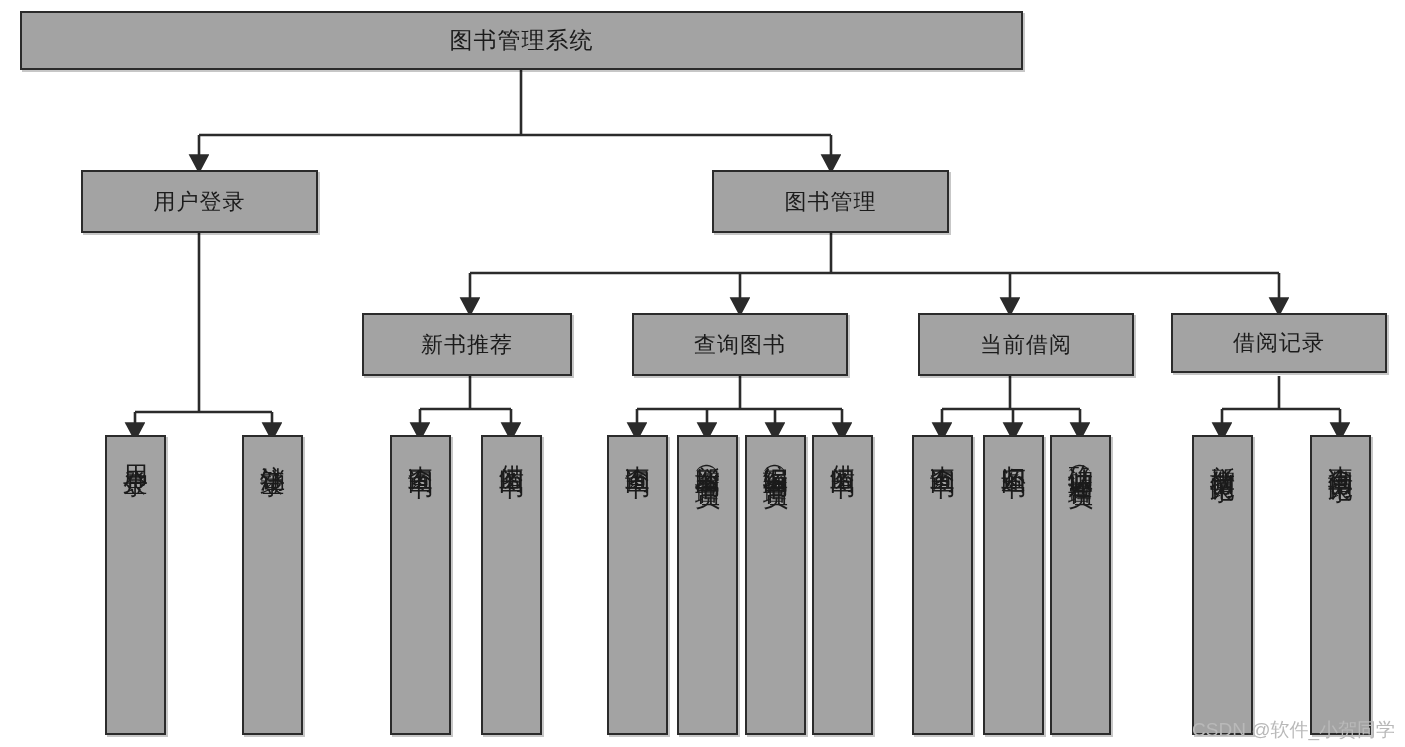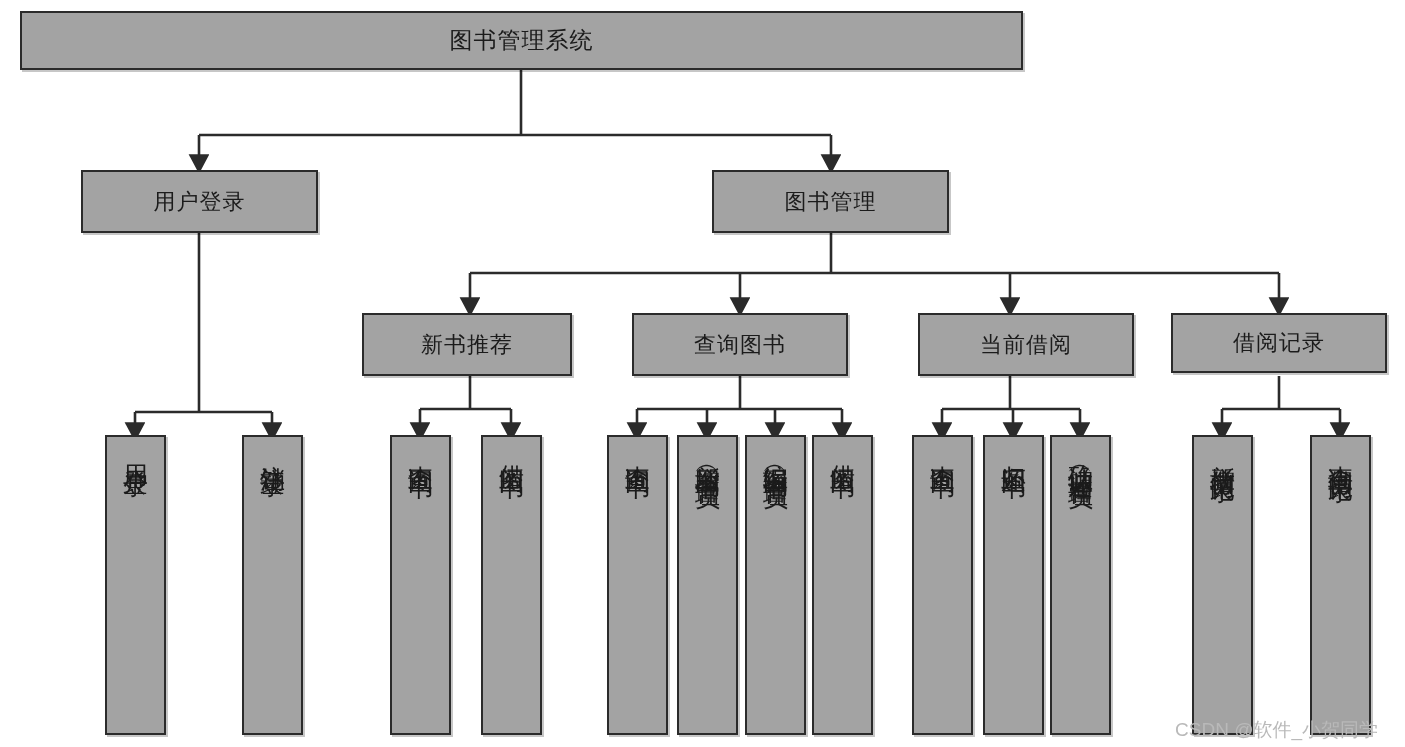--- a/index.html
+++ b/index.html
@@ -46,21 +46,21 @@
     font-size:25px;
     line-height:1.0;
     letter-spacing:3px;
     white-space:normal;
     max-height:280px;
   }
   .node.v.long .lbl{max-height:292px;}
 
   #watermark{
     position:absolute;
-    right:27px;
+    right:10px;
     bottom:4px;
     font-size:19px;
     color:#b9b9b9;
     white-space:nowrap;
     user-select:none;
   }
 </style>
 </head>
 <body>
 

